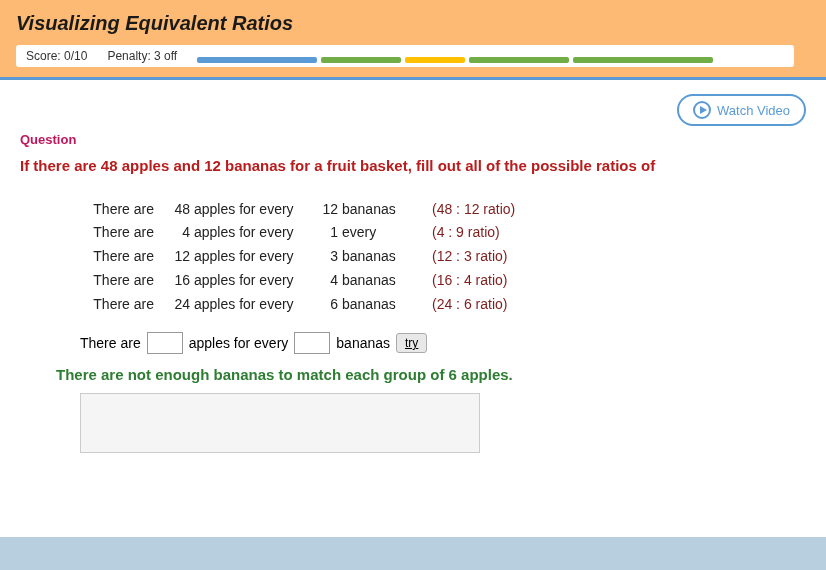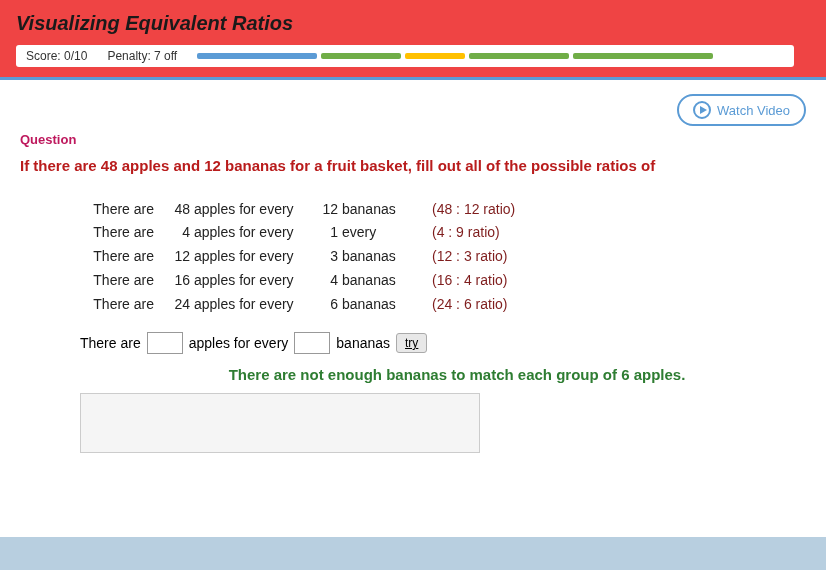--- a/index.html
+++ b/index.html
@@ -6,35 +6,35 @@
 
     body {
       font-family: Arial, sans-serif;
       background: #b8cfe0;
       width: 826px;
       height: 570px;
       overflow: hidden;
     }
 
     .header {
-      background: #ef4444;
+      background: #fdba74;
       padding: 12px 32px 8px 16px;
     }
 
     .header-title {
       font-size: 20px;
       font-weight: bold;
       font-style: italic;
       color: #1a1a1a;
       margin-bottom: 10px;
     }
 
     .score-bar {
       display: flex;
-      align-items: center;
+      align-items: flex-end;
       gap: 20px;
       background: white;
       padding: 4px 10px;
       border-radius: 3px;
       margin-bottom: 2px;
     }
 
     .score-text {
       font-size: 12px;
       color: #333;
@@ -188,44 +188,43 @@
       background: #e8e8e8;
       border: 1px solid #aaa;
       border-radius: 3px;
       padding: 2px 8px;
       font-size: 12px;
       cursor: pointer;
       text-decoration: underline;
     }
 
     .feedback-text {
-      margin-left: 88px;
+      margin-left: 36px;
       font-size: 15px;
       color: #2e7d32;
       font-weight: 600;
       margin-bottom: 10px;
-      text-align: center;
     }
 
     .answer-box {
       margin-left: 60px;
       width: 400px;
       height: 60px;
       background: #f5f5f5;
       border: 1px solid #ccc;
     }
   </style>
 </head>
 <body>
 
 <div class="header">
   <div class="header-title">Visualizing Equivalent Ratios</div>
   <div class="score-bar">
     <span class="score-text">Score: 0/10</span>
-    <span class="score-text">Penalty: 7 off</span>
+    <span class="score-text">Penalty: 3 off</span>
     <div class="progress-bars">
       <div class="progress-segment seg1"></div>
       <div class="progress-segment seg2"></div>
       <div class="progress-segment seg3"></div>
       <div class="progress-segment seg4"></div>
       <div class="progress-segment seg5"></div>
     </div>
   </div>
 </div>
 

